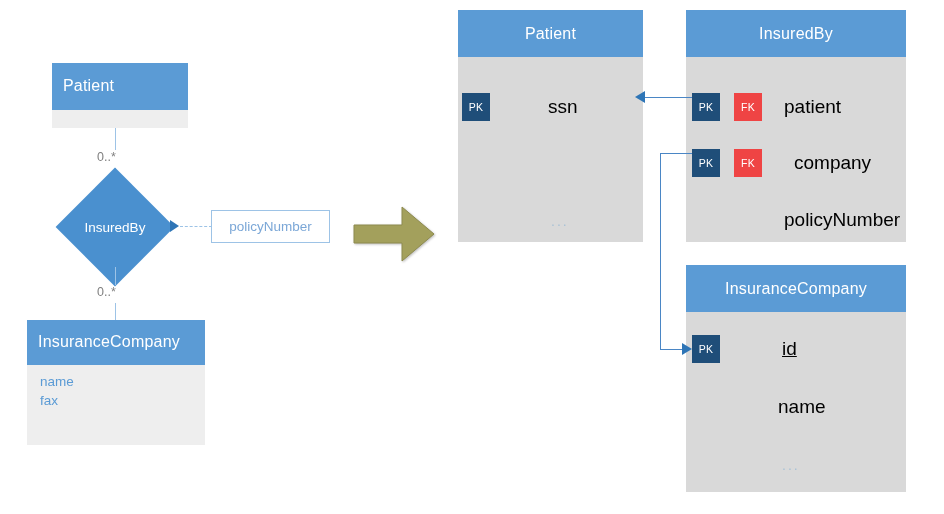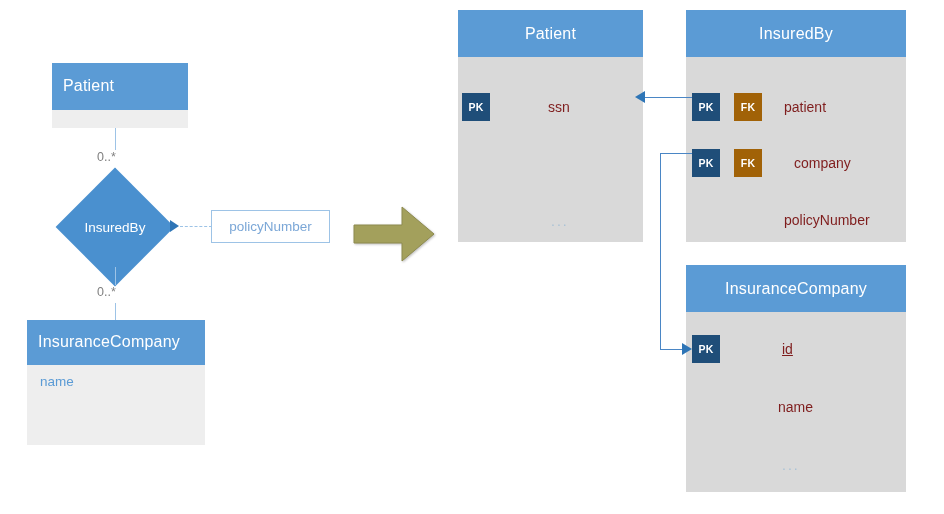--- a/index.html
+++ b/index.html
@@ -63,27 +63,27 @@
     background:#5b9bd5;color:#ffffff;
     display:flex;align-items:center;justify-content:center;
     font-size:16px;letter-spacing:.2px;white-space:nowrap;
   }
   .tbl-body{background:#d9d9d9;}
   .tbl-row{position:absolute;left:0;width:100%;height:28px;
            display:flex;align-items:center;}
   .badge{
     width:28px;height:28px;
     display:flex;align-items:center;justify-content:center;
-    color:#ffffff;font-size:10.5px;font-weight:bold;letter-spacing:.3px;
+    color:#ffffff;font-size:10.5px;font-weight:normal;letter-spacing:.3px;
     box-sizing:border-box;
   }
   .badge.pk{background:#1f4e79;}
-  .badge.fk{background:#a16207;text-align:right;}
+  .badge.fk{background:#ef4444;text-align:right;}
   .attr-name{
-    color:#7f1d1d;font-size:14px;white-space:nowrap;
+    color:#000000;font-size:19px;white-space:nowrap;
     position:absolute;
   }
   .attr-ellipsis{color:#a9c2d6;font-size:14px;letter-spacing:2px;}
 
   
   .conn{background:#4a86c5;}
   .conn-h{height:1px;}
   .conn-v{width:1px;}
   .arrow-left{
     width:0;height:0;
@@ -129,20 +129,21 @@
   <div class="abs er-vline" style="left:115px;top:267px;height:18px;"></div>
   <div class="abs er-card" style="left:97px;top:285px;">0..*</div>
   <div class="abs er-vline" style="left:115px;top:303px;height:17px;"></div>
 
   <div class="abs" style="left:27px;top:320px;width:178px;height:125px;">
     <div class="er-entity-head abs" style="left:0;top:0;width:178px;height:45px;">
       <span>InsuranceCompany</span>
     </div>
     <div class="er-entity-body abs" style="left:0;top:45px;width:178px;height:80px;">
       <div>name</div>
+      <div>fax</div>
     </div>
   </div>
 
   <svg class="abs big-arrow" style="left:352px;top:203px;" width="84" height="62" viewBox="0 0 84 62">
     <polygon points="2,22 50,22 50,4 82,31 50,58 50,40 2,40" fill="#a3a05c" stroke="#8d8a4e" stroke-width="1"></polygon>
   </svg>
 
   <div class="abs tbl" style="left:458px;top:10px;width:185px;height:232px;">
     <div class="tbl-head abs" style="left:0;top:0;width:185px;height:47px;">
       <span>Patient</span>

